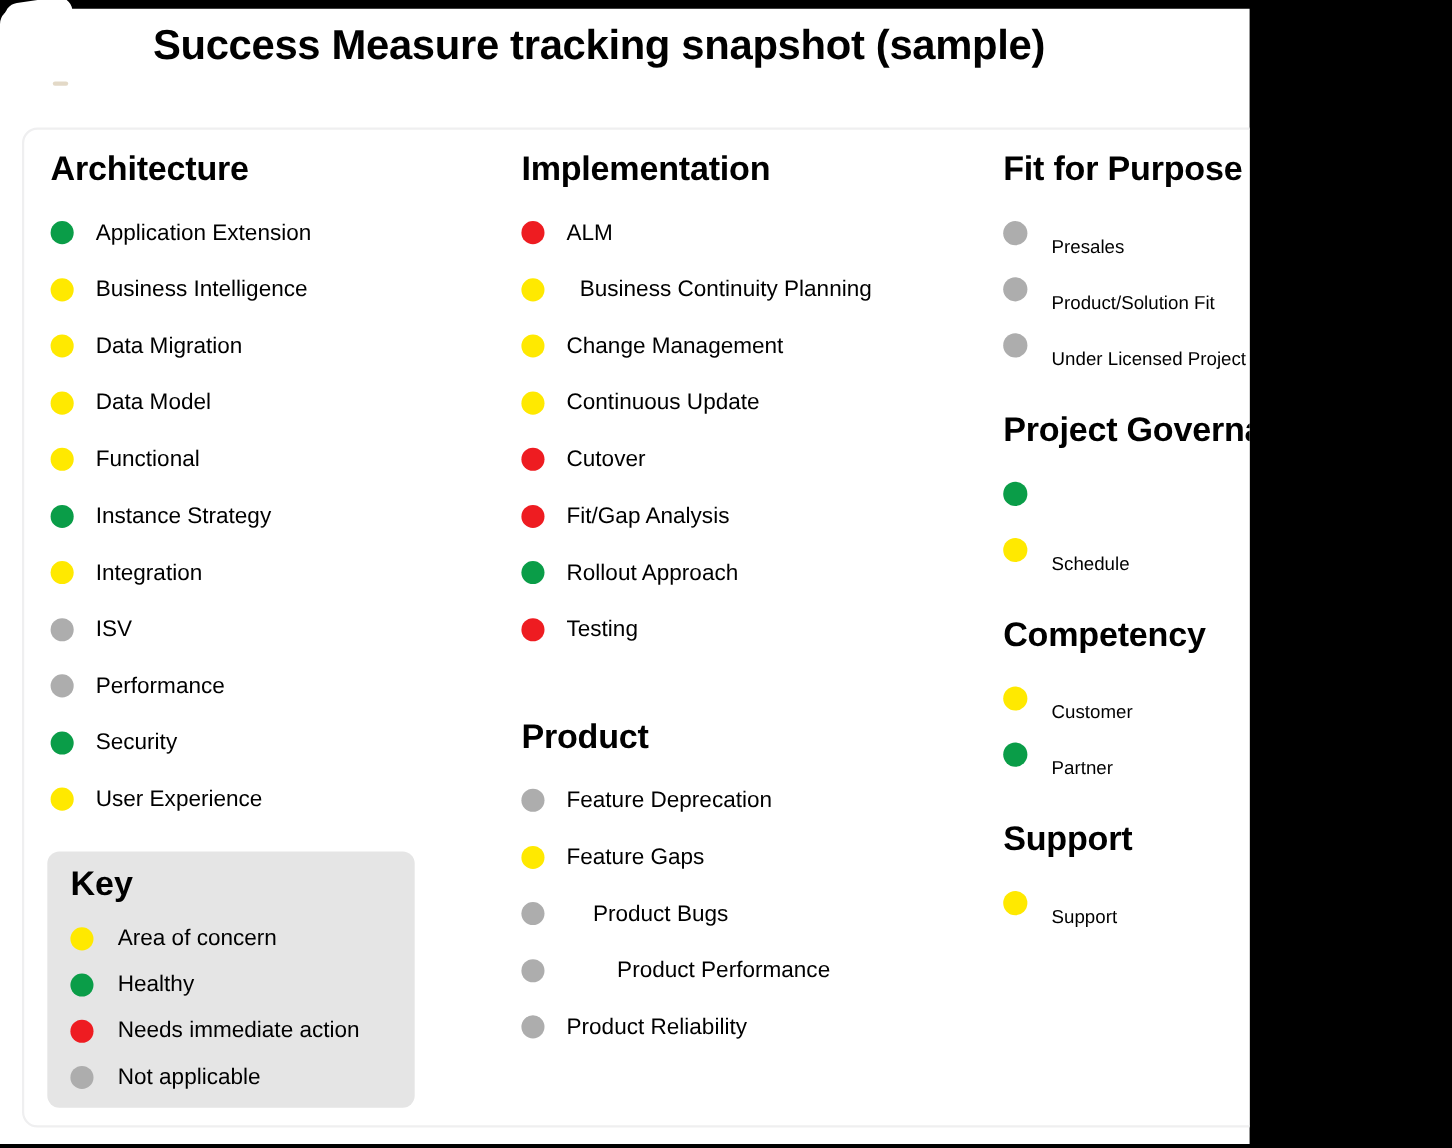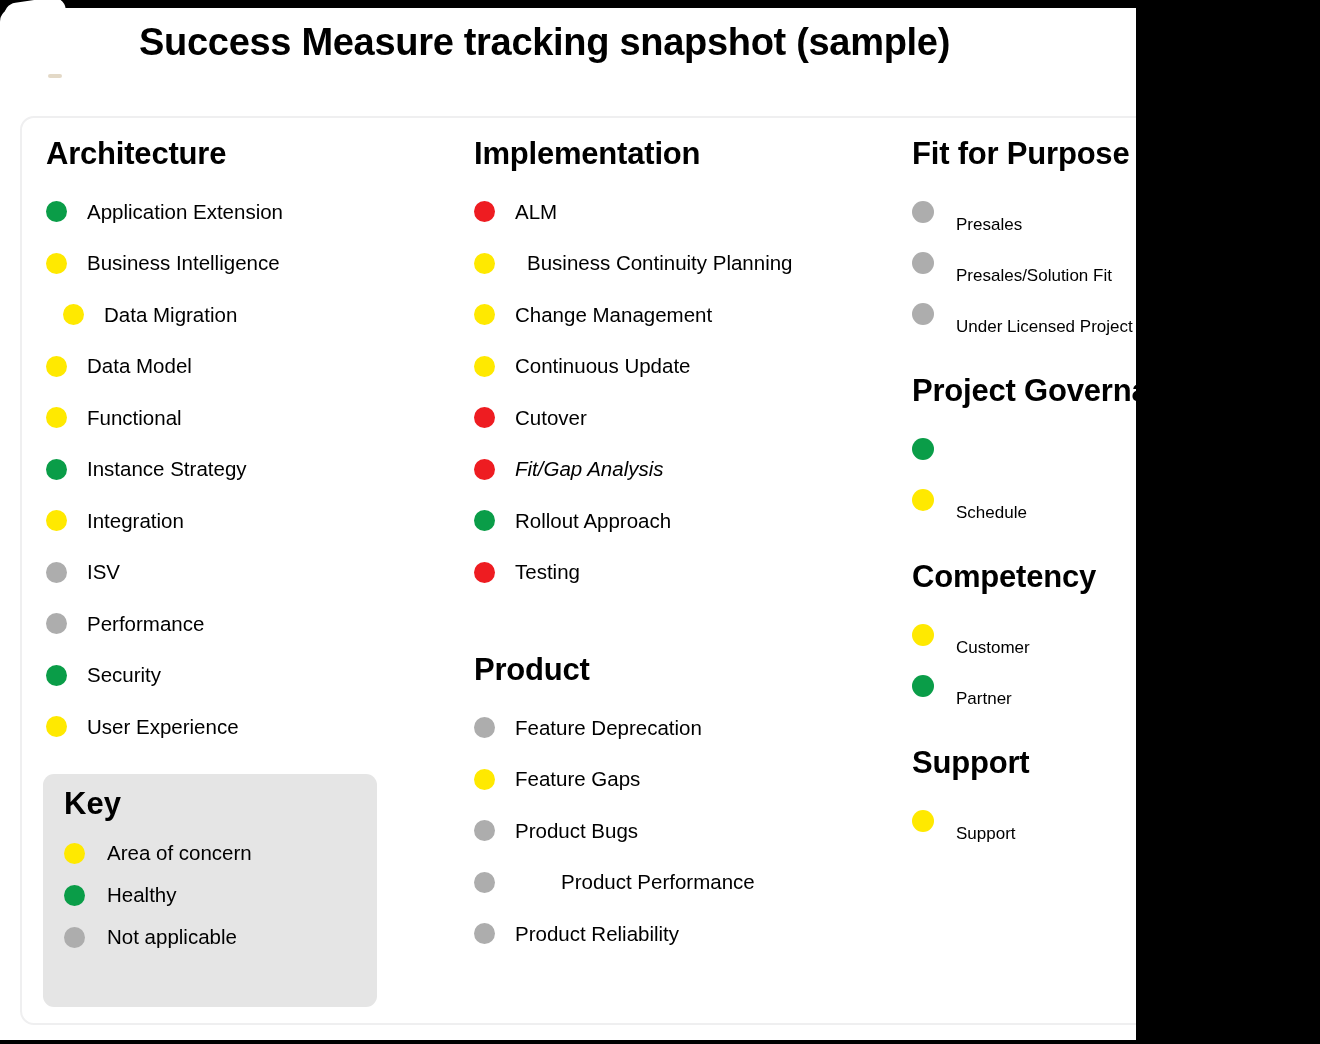--- a/index.html
+++ b/index.html
@@ -175,21 +175,21 @@
     <div class="column" id="col-1">
         <div class="section-heading" style="position: absolute; left: 0px; top: 18px;">Architecture</div>
         <div class="item-row" style="position: absolute; left: 0px; top: 68px;">
           <span class="dot" style="background: rgb(10, 157, 72);"></span>
           <span class="item-label">Application Extension</span>
         </div>
         <div class="item-row" style="position: absolute; left: 0px; top: 119.5px;">
           <span class="dot" style="background: rgb(255, 233, 0);"></span>
           <span class="item-label">Business Intelligence</span>
         </div>
-        <div class="item-row" style="position: absolute; left: 17px; top: 171px; justify-content: space-between;">
+        <div class="item-row" style="position: absolute; left: 0px; top: 171px; justify-content: space-between;">
           <span class="dot" style="background: rgb(255, 233, 0);"></span>
           <span class="item-label">Data Migration</span>
         </div>
         <div class="item-row" style="position: absolute; left: 0px; top: 222.5px;">
           <span class="dot" style="background: rgb(255, 233, 0);"></span>
           <span class="item-label">Data Model</span>
         </div>
         <div class="item-row" style="position: absolute; left: 0px; top: 274px;">
           <span class="dot" style="background: rgb(255, 233, 0);"></span>
           <span class="item-label">Functional</span>
@@ -234,63 +234,63 @@
           <span class="item-label">Change Management</span>
         </div>
         <div class="item-row" style="position: absolute; left: 0px; top: 222.5px;">
           <span class="dot" style="background: rgb(255, 233, 0);"></span>
           <span class="item-label">Continuous Update</span>
         </div>
         <div class="item-row" style="position: absolute; left: 0px; top: 274px;">
           <span class="dot" style="background: rgb(238, 28, 33);"></span>
           <span class="item-label">Cutover</span>
         </div>
-        <div class="item-row" style="position: absolute; left: 0px; top: 325.5px; font-style: italic;">
+        <div class="item-row" style="position: absolute; left: 0px; top: 325.5px;">
           <span class="dot" style="background: rgb(238, 28, 33);"></span>
           <span class="item-label">Fit/Gap Analysis</span>
         </div>
         <div class="item-row" style="position: absolute; left: 0px; top: 377px;">
           <span class="dot" style="background: rgb(10, 157, 72);"></span>
           <span class="item-label">Rollout Approach</span>
         </div>
         <div class="item-row" style="position: absolute; left: 0px; top: 428.5px;">
           <span class="dot" style="background: rgb(238, 28, 33);"></span>
           <span class="item-label">Testing</span>
         </div>
         <div class="section-heading" style="position: absolute; left: 0px; top: 534px;">Product</div>
         <div class="item-row" style="position: absolute; left: 0px; top: 584px;">
           <span class="dot" style="background: rgb(173, 173, 173);"></span>
           <span class="item-label">Feature Deprecation</span>
         </div>
         <div class="item-row" style="position: absolute; left: 0px; top: 635.5px;">
           <span class="dot" style="background: rgb(255, 233, 0);"></span>
           <span class="item-label">Feature Gaps</span>
         </div>
-        <div class="item-row" style="position: absolute; left: 0px; top: 687px;">
+        <div class="item-row" style="position: absolute; left: 0px; top: 687px; gap: 24px;">
           <span class="dot" style="background: rgb(173, 173, 173);"></span>
           <span class="item-label">Product Bugs</span>
         </div>
         <div class="item-row" style="position: absolute; left: 0px; top: 738.5px; gap: 46px;">
           <span class="dot" style="background: rgb(173, 173, 173);"></span>
           <span class="item-label">Product Performance</span>
         </div>
         <div class="item-row" style="position: absolute; left: 0px; top: 790px;">
           <span class="dot" style="background: rgb(173, 173, 173);"></span>
           <span class="item-label">Product Reliability</span>
         </div>
       </div>
     <div class="column" id="col-3">
         <div class="section-heading" style="position: absolute; left: 0px; top: 18px;">Fit for Purpose</div>
         <div class="item-row" style="position: absolute; left: 0px; top: 68px;">
           <span class="dot" style="background: rgb(173, 173, 173);"></span>
           <span class="item-label">Presales</span>
         </div>
         <div class="item-row" style="position: absolute; left: 0px; top: 119px;">
           <span class="dot" style="background: rgb(173, 173, 173);"></span>
-          <span class="item-label">Presales/Solution Fit</span>
+          <span class="item-label">Product/Solution Fit</span>
         </div>
         <div class="item-row" style="position: absolute; left: 0px; top: 170px;">
           <span class="dot" style="background: rgb(173, 173, 173);"></span>
           <span class="item-label">Under Licensed Project</span>
         </div>
         <div class="section-heading" style="position: absolute; left: 0px; top: 255px;">Project Governance</div>
         <div class="item-row" style="position: absolute; left: 0px; top: 305px;">
           <span class="dot" style="background: rgb(10, 157, 72);"></span>
         </div>
         <div class="item-row" style="position: absolute; left: 0px; top: 356px;">
@@ -318,20 +318,24 @@
       <div id="key-list">
           <div class="key-row">
             <span class="dot" style="background: rgb(255, 233, 0);"></span>
             <span class="key-label">Area of concern</span>
           </div>
           <div class="key-row">
             <span class="dot" style="background: rgb(10, 157, 72);"></span>
             <span class="key-label">Healthy</span>
           </div>
           <div class="key-row">
+            <span class="dot" style="background: rgb(238, 28, 33);"></span>
+            <span class="key-label">Needs immediate action</span>
+          </div>
+          <div class="key-row">
             <span class="dot" style="background: rgb(173, 173, 173);"></span>
             <span class="key-label">Not applicable</span>
           </div>
         </div>
     </div>
 
   </div>
 </div>
 
 </body></html>

